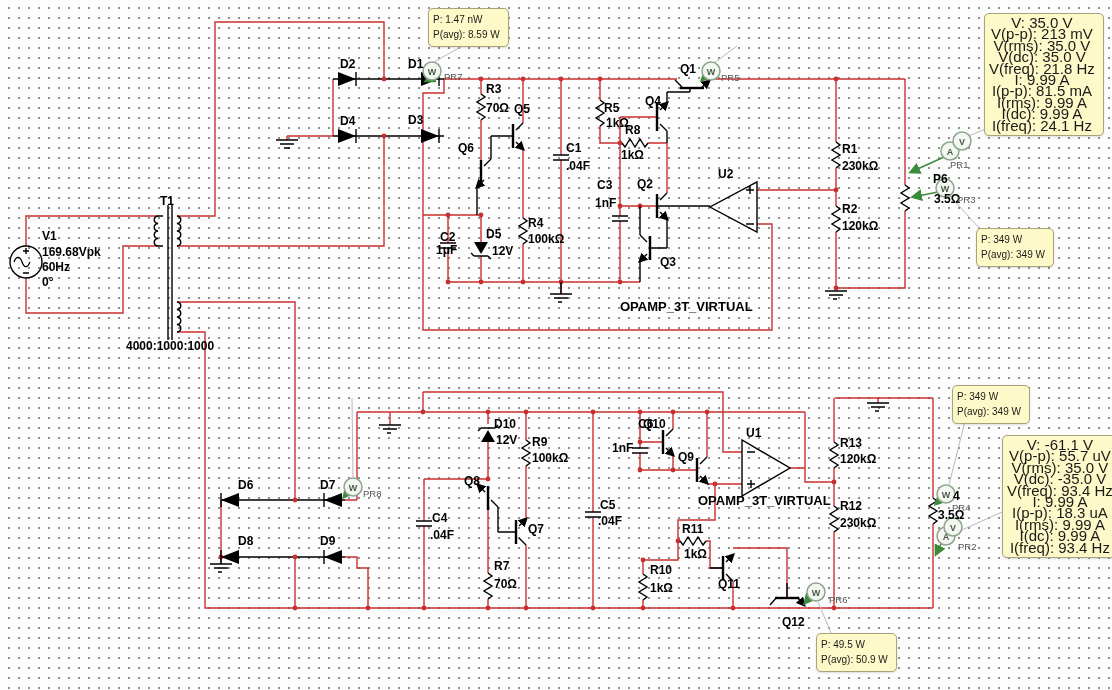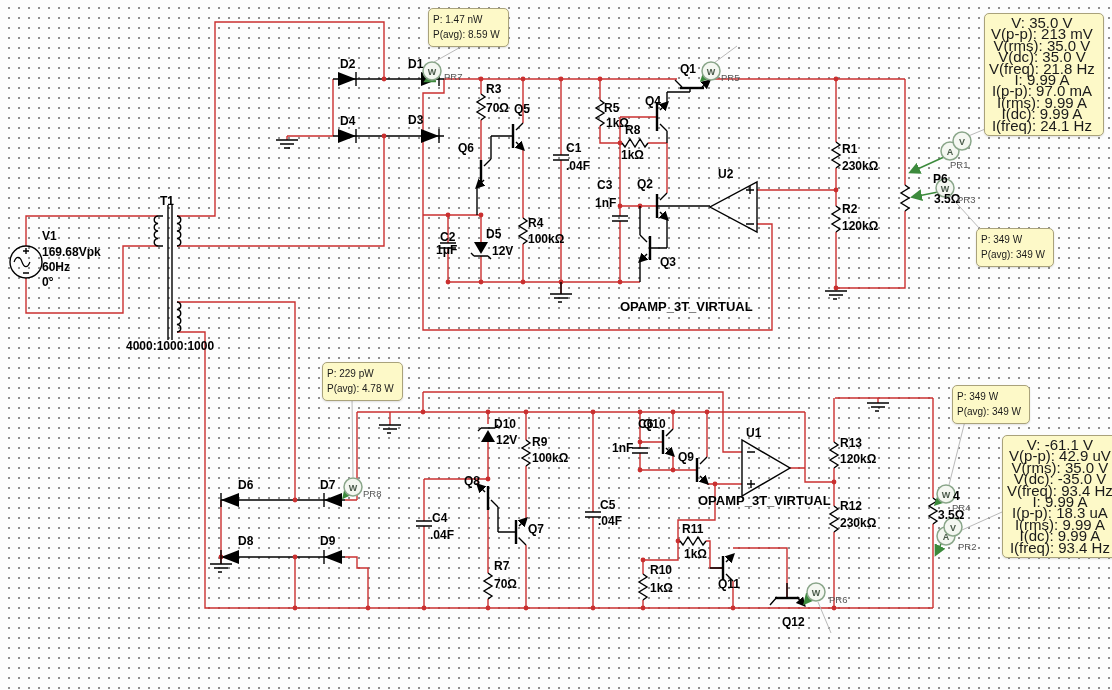--- a/index.html
+++ b/index.html
@@ -497,42 +497,42 @@
   <div>P: 1.47 nW</div>
   <div>P(avg): 8.59 W</div>
 </div>
 <div class="note note-lg" style="left:984px;top:13px">
   <div>V: 35.0 V</div>
   <div>V(p-p): 213 mV</div>
   <div>V(rms): 35.0 V</div>
   <div>V(dc): 35.0 V</div>
   <div>V(freq): 21.8 Hz</div>
   <div>I: 9.99 A</div>
-  <div>I(p-p): 97.0 mA</div>
+  <div>I(p-p): 81.5 mA</div>
   <div>I(rms): 9.99 A</div>
   <div>I(dc): 9.99 A</div>
   <div>I(freq): 24.1 Hz</div>
 </div>
 <div class="note note-sm" style="left:976px;top:228px">
   <div>P: 349 W</div>
   <div>P(avg): 349 W</div>
 </div>
-<div class="note note-sm" style="left:322px;top:362px">
-  <div>P: 229 pW</div>
-  <div>P(avg): 4.78 W</div>
-</div>
 <div class="note note-sm" style="left:952px;top:385px">
   <div>P: 349 W</div>
   <div>P(avg): 349 W</div>
 </div>
 <div class="note note-lg" style="left:1002px;top:435px">
   <div>V: -61.1 V</div>
-  <div>V(p-p): 42.9 uV</div>
+  <div>V(p-p): 55.7 uV</div>
   <div>V(rms): 35.0 V</div>
   <div>V(dc): -35.0 V</div>
   <div>V(freq): 93.4 Hz</div>
   <div>I: 9.99 A</div>
   <div>I(p-p): 18.3 uA</div>
   <div>I(rms): 9.99 A</div>
   <div>I(dc): 9.99 A</div>
   <div>I(freq): 93.4 Hz</div>
 </div>
+<div class="note note-sm" style="left:816px;top:633px">
+  <div>P: 49.5 W</div>
+  <div>P(avg): 50.9 W</div>
+</div>
 </div>
 
 </body></html>

